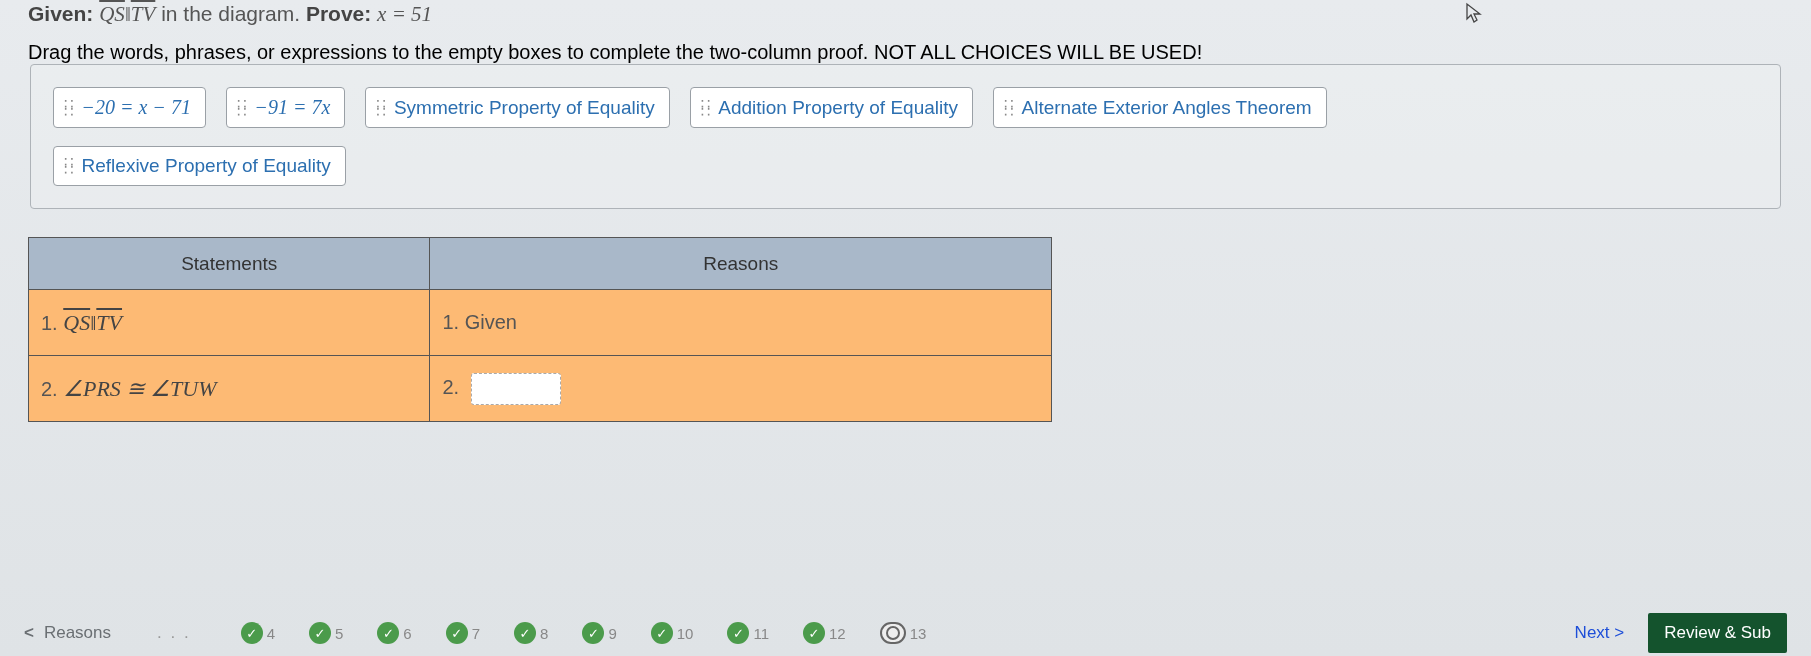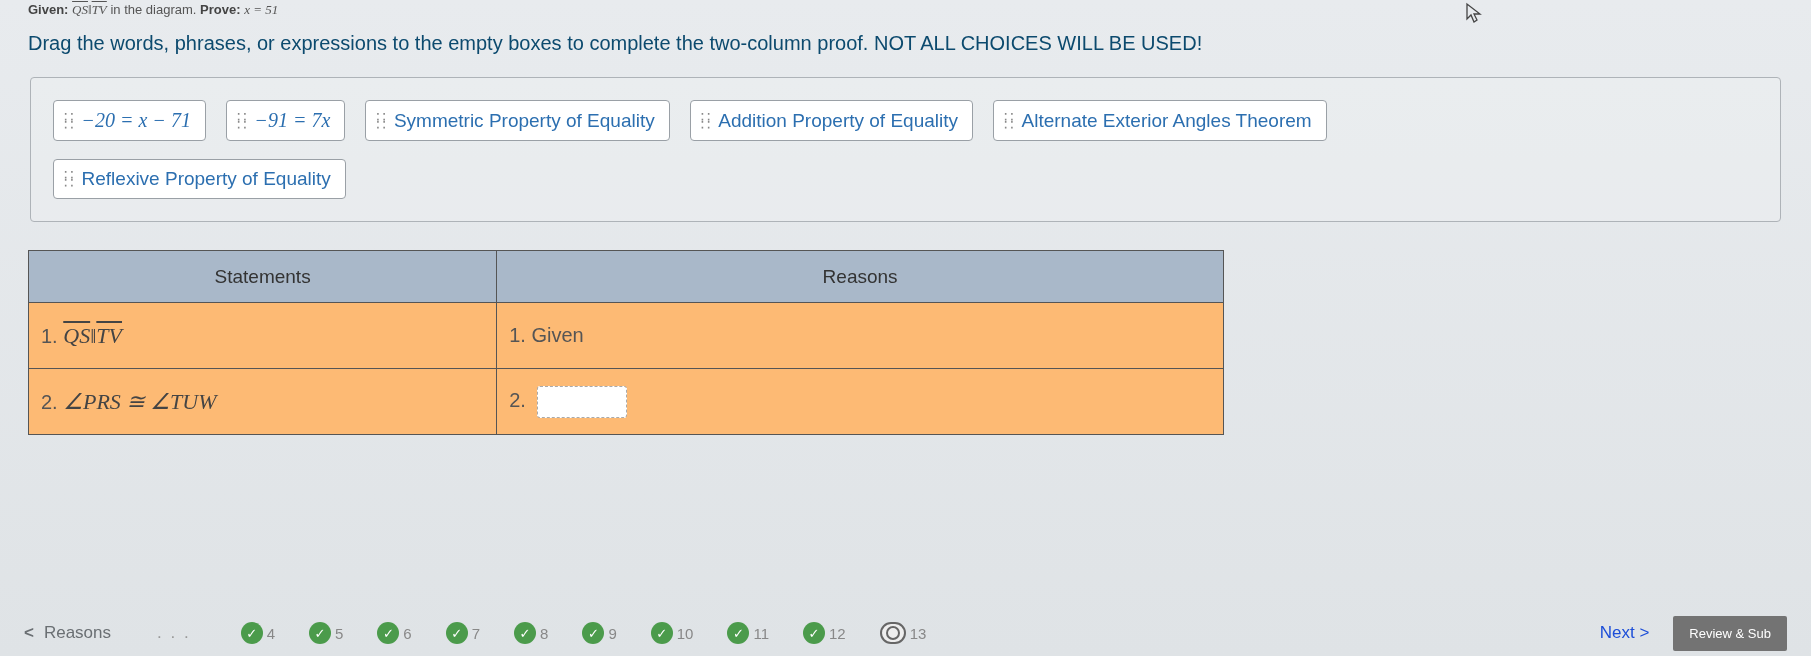--- a/index.html
+++ b/index.html
@@ -6,25 +6,25 @@
     body {
       font-family: Arial, Helvetica, sans-serif;
       background: linear-gradient(to bottom, #e8ebee 0%, #dfe3e6 100%);
       width: 1811px;
       height: 656px;
       overflow: hidden;
       color: #444;
       position: relative;
     }
     .top-area { padding: 2px 28px 0 28px; }
-    .given-line { font-size: 13px; color: #555; margin-bottom: 14px; }
+    .given-line { font-size: 21px; color: #555; margin-bottom: 14px; }
     .given-line .bold { font-weight: bold; color: #444; }
     .math { font-family: 'Times New Roman', serif; font-style: italic; }
     .overline { text-decoration: overline; }
-    .instr { font-size: 20px; color: #0c4a6e; margin-bottom: 22px; }
+    .instr { font-size: 20px; color: #000000; }
 
     .choices-panel {
       border: 1px solid #aeb3b8;
       border-radius: 4px;
       padding: 22px 22px;
       margin: 0 2px 28px 2px;
       background: rgba(255,255,255,0.15);
     }
     .choices-row { display: flex; flex-wrap: wrap; gap: 20px; }
     .chip {
@@ -44,21 +44,21 @@
       font-size: 15px;
       letter-spacing: -2px;
       line-height: 8px;
       display: inline-block;
     }
     .chip .math { color: #2c6fb0; font-size: 20px; }
 
     .proof-table {
       border-collapse: collapse;
       margin-left: 0;
-      width: 1196px;
+      width: 1024px;
     }
     .proof-table th, .proof-table td {
       border: 1px solid #555;
       padding: 0;
       text-align: left;
       vertical-align: middle;
     }
     .proof-table th {
       background: #a9b8c9;
       color: #333;
@@ -115,22 +115,22 @@
       width: 26px; height: 22px; border-radius: 12px;
       border: 2px solid #666; display: inline-flex; align-items: center; justify-content: center;
       color: #666; background: #eee; font-size: 13px; padding: 0 3px;
     }
     .qnum.current .circ-inner {
       width: 14px; height: 14px; border-radius: 50%; border: 2px solid #666;
     }
     .spacer { flex: 1; }
     .next-link { color: #1d4ed8; cursor: default; margin-right: 18px; }
     .review-btn {
-      background: #737373; color: #fff; border: none;
-      padding: 10px 16px; font-size: 13px; border-radius: 2px; cursor: pointer;
+      background: #14532d; color: #fff; border: none;
+      padding: 10px 16px; font-size: 17px; border-radius: 2px; cursor: pointer;
     }
     .cursor-svg {
       position: absolute; top: 2px; right: 328px; width: 18px; height: 22px;
       stroke: #444; fill: none; stroke-width: 1.3;
     }
   </style>
 </head>
 <body>
 
 <svg class="cursor-svg" viewBox="0 0 18 22">

